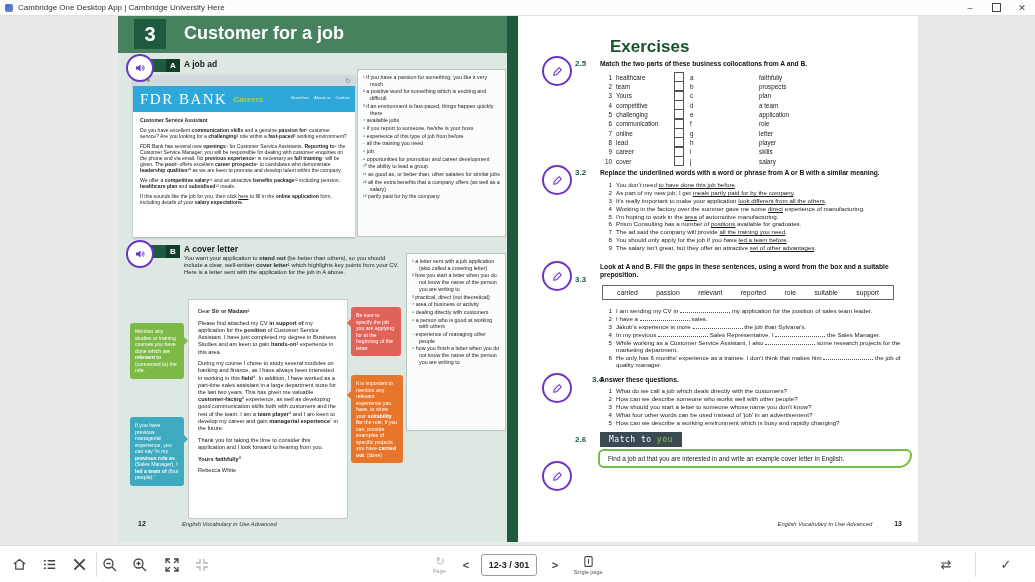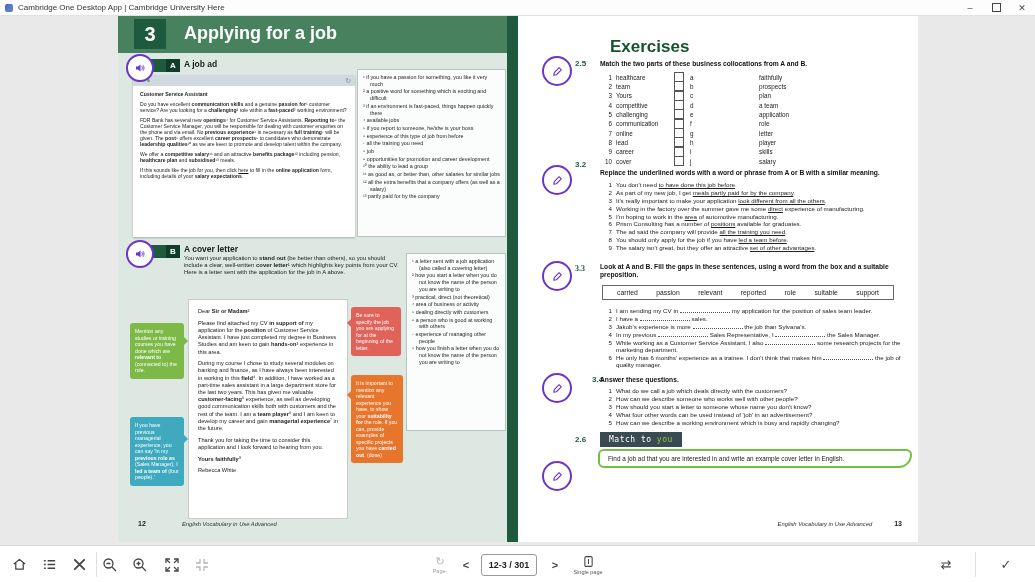--- a/index.html
+++ b/index.html
@@ -117,40 +117,50 @@
       </span>
     <span class="win-btn">✕</span>
   </div>
 </div>
 
 <div class="spread">
 
   <div class="left-page">
     <div class="banner">
       <div class="unit-num">3</div>
-      <div class="unit-title">Applying for a job</div>
+      <div class="unit-title">Customer for a job</div>
     </div>
 
     <div class="pill" style="left:12px;top:44px;">
       <span class="sec-letter">A</span>
     </div>
     <div class="audio-btn" style="left:8px;top:39px;">
       <svg width="12" height="12" viewBox="0 0 24 24">
         <path d="M4 9v6h4l5 4V5L8 9H4z" fill="#6a35c8"></path>
         <path d="M16 9c1.2 1.6 1.2 4.4 0 6 M18.5 7c2.2 2.8 2.2 7.2 0 10" stroke="#6a35c8" fill="none" stroke-width="1.8" stroke-linecap="round"></path>
       </svg>
     </div>
     <div class="sec-heading" style="left:66px;top:44px;text-align:right;">A job ad</div>
 
     <div class="browser">
       <div class="chrome">
         <span class="dot" style="background:#e05b4b;"></span>
         <span class="dot" style="background:#e0a33b;"></span>
         <span class="dot" style="background:#6cb05a;"></span>
         <span class="refresh">↻</span>
+      </div>
+      <div class="fdr-head">
+        <span class="fdr-name">FDR BANK</span>
+        <span class="fdr-tab">Careers</span>
+        <span class="fdr-nav">
+
+        <span>Branches</span>
+            <span>About us</span>
+            <span>Contact</span>
+          </span>
       </div>
       <div class="ad-body">
         <p class="ad-title">Customer Service Assistant</p>
         <div>
 
         <p><span>Do you have excellent </span><span class="b">communication skills</span><span> and a genuine </span><span class="b">passion for</span><span>¹ customer service? Are you looking for a </span><span class="b">challenging</span><span>² role within a </span><span class="b">fast-paced</span><span>³ working environment?</span></p>
             <p><span>FDR Bank has several new </span><span class="b">openings</span><span>⁴ for Customer Service Assistants. </span><span class="b">Reporting to</span><span>⁵ the Customer Service Manager, you will be responsible for dealing with customer enquiries on the phone and via email. No </span><span class="b">previous experience</span><span>⁶ is necessary as </span><span class="b">full training</span><span>⁷ will be given. The </span><span class="b">post</span><span>⁸ offers excellent </span><span class="b">career prospects</span><span>⁹ to candidates who demonstrate </span><span class="b">leadership qualities</span><span>¹⁰ as we are keen to promote and develop talent within the company.</span></p>
             <p><span>We offer a </span><span class="b">competitive salary</span><span>¹¹ and an attractive </span><span class="b">benefits package</span><span>¹² including pension, </span><span class="b">healthcare plan</span><span> and </span><span class="b">subsidised</span><span>¹³ meals.</span></p>
             <p><span>If this sounds like the job for you, then click </span><span class="u">here</span><span> to fill in the </span><span class="b">online application</span><span> form, including details of your </span><span class="b">salary expectations</span><span>.</span></p>
           </div>
@@ -322,21 +332,21 @@
           <span></span>
           <span>salary</span>
         </div>
       </div>
 
     <div class="pen-circle" style="left:24px;top:150px;">
       <svg width="13" height="13" viewBox="0 0 24 24">
         <path d="M15 5l4 4-9 9-5 1 1-5z" fill="none" stroke="#6a35c8" stroke-width="2" stroke-linejoin="round"></path>
       </svg>
     </div>
-    <div class="exnum" style="left:57px;top:145px;">3.2</div>
+    <div class="exnum" style="left:57px;top:153px;">3.2</div>
     <div class="prompt" style="left:82px;top:154px;">Replace the underlined words with a word or phrase from A or B with a similar meaning.</div>
     <div class="ex-items" style="left:84px;top:166px;">
 
         <div class="ex-item">
           <span class="n">1</span>
           <span class="txt"><span>You don't need </span><span class="u">to have done this job before</span><span>.</span></span>
         </div>
 
         <div class="ex-item">
           <span class="n">2</span>
@@ -377,21 +387,21 @@
           <span class="n">9</span>
           <span class="txt"><span>The salary isn't great, but they offer an attractive </span><span class="u">set of other advantages</span><span>.</span></span>
         </div>
       </div>
 
     <div class="pen-circle" style="left:24px;top:246px;">
       <svg width="13" height="13" viewBox="0 0 24 24">
         <path d="M15 5l4 4-9 9-5 1 1-5z" fill="none" stroke="#6a35c8" stroke-width="2" stroke-linejoin="round"></path>
       </svg>
     </div>
-    <div class="exnum" style="left:57px;top:249px;font-family:Liberation Serif, serif;">3.3</div>
+    <div class="exnum" style="left:57px;top:260px;">3.3</div>
     <div class="prompt" style="left:82px;top:248px;">Look at A and B. Fill the gaps in these sentences, using a word from the box and a suitable preposition.</div>
     <div class="word-box">
 
     <span>carried</span>
         <span>passion</span>
         <span>relevant</span>
         <span>reported</span>
         <span>role</span>
         <span>suitable</span>
         <span>support</span>

